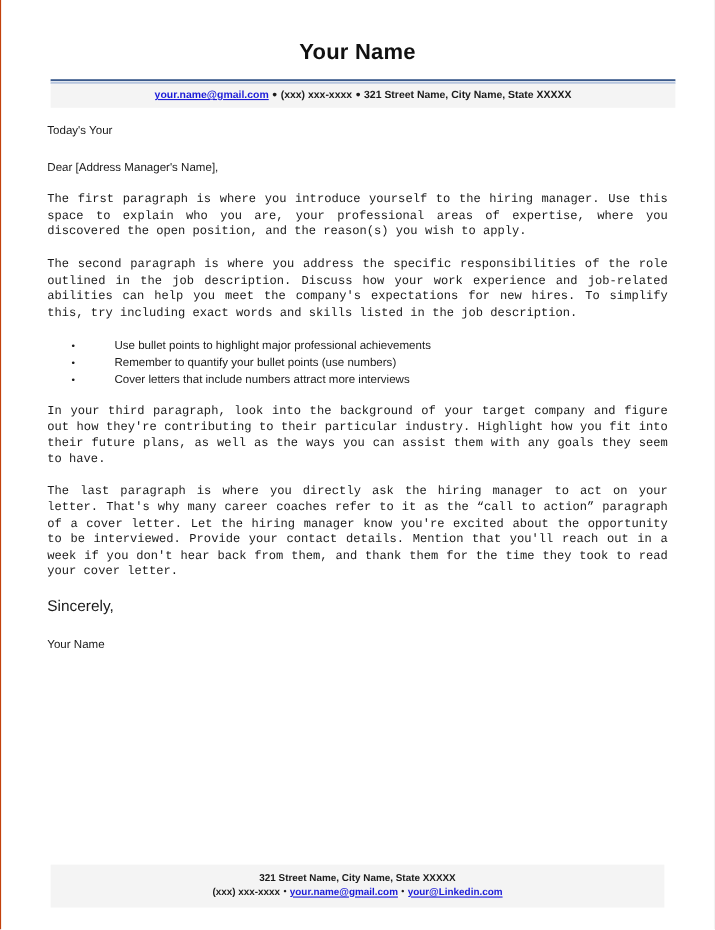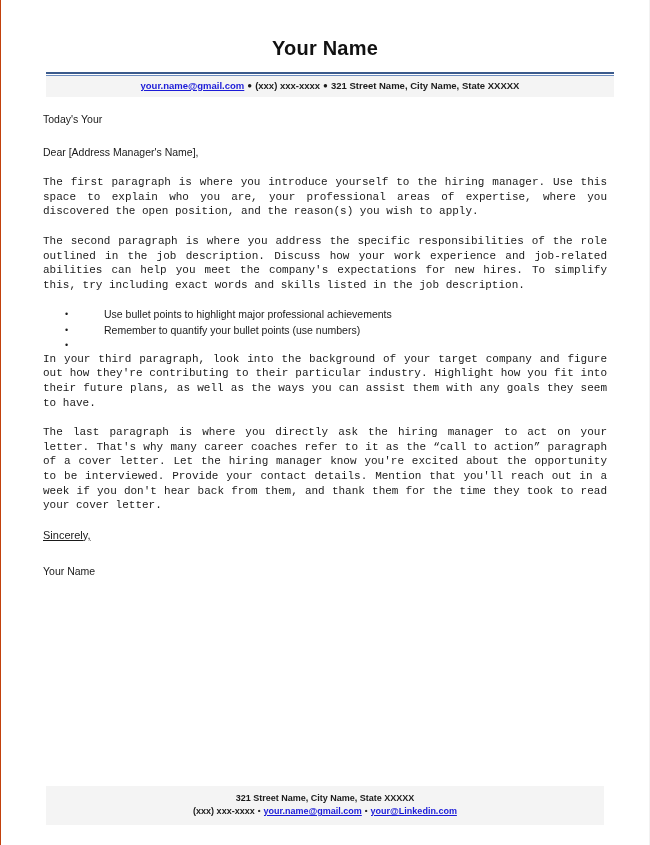--- a/index.html
+++ b/index.html
@@ -116,24 +116,23 @@
     padding-left: 61px;
     color: #1a1a1a;
   }
   ul.bullets li .dot {
     position: absolute;
     left: 22px;
     top: 0;
     font-size: 9px;
   }
   .closing {
-    font-size: 11px;
+    font-size: 14px;
     line-height: 13.6px;
     margin-top: 16px;
-    text-decoration: underline;
   }
   .signature {
     font-size: 10.5px;
     line-height: 13.6px;
     margin-top: 23px;
   }
 
   
   .footer {
     position: absolute;
@@ -187,21 +186,21 @@
 
     <div class="salutation">Dear [Address Manager's Name],</div>
 
     <p class="para">The first paragraph is where you introduce yourself to the hiring manager. Use this space to explain who you are, your professional areas of expertise, where you discovered the open position, and the reason(s) you wish to apply.</p>
 
     <p class="para">The second paragraph is where you address the specific responsibilities of the role outlined in the job description. Discuss how your work experience and job-related abilities can help you meet the company's expectations for new hires. To simplify this, try including exact words and skills listed in the job description.</p>
 
     <ul class="bullets">
       <li><span class="dot">•</span><span>Use bullet points to highlight major professional achievements</span></li>
       <li><span class="dot">•</span><span>Remember to quantify your bullet points (use numbers)</span></li>
-      <li><span class="dot">•</span></li>
+      <li><span class="dot">•</span><span>Cover letters that include numbers attract more interviews</span></li>
     </ul>
 
     <p class="para">In your third paragraph, look into the background of your target company and figure out how they're contributing to their particular industry. Highlight how you fit into their future plans, as well as the ways you can assist them with any goals they seem to have.</p>
 
     <p class="para">The last paragraph is where you directly ask the hiring manager to act on your letter. That's why many career coaches refer to it as the “call to action” paragraph of a cover letter. Let the hiring manager know you're excited about the opportunity to be interviewed. Provide your contact details. Mention that you'll reach out in a week if you don't hear back from them, and thank them for the time they took to read your cover letter.</p>
 
     <div class="closing">Sincerely,</div>
 
     <div class="signature">Your Name</div>
 

